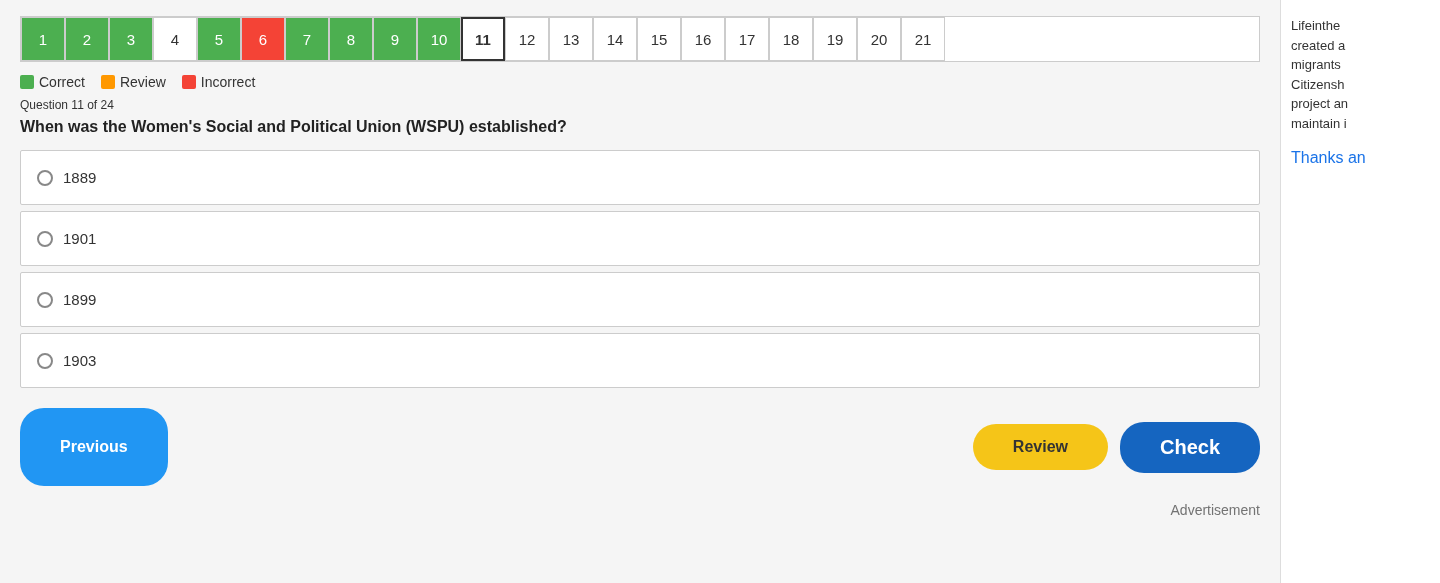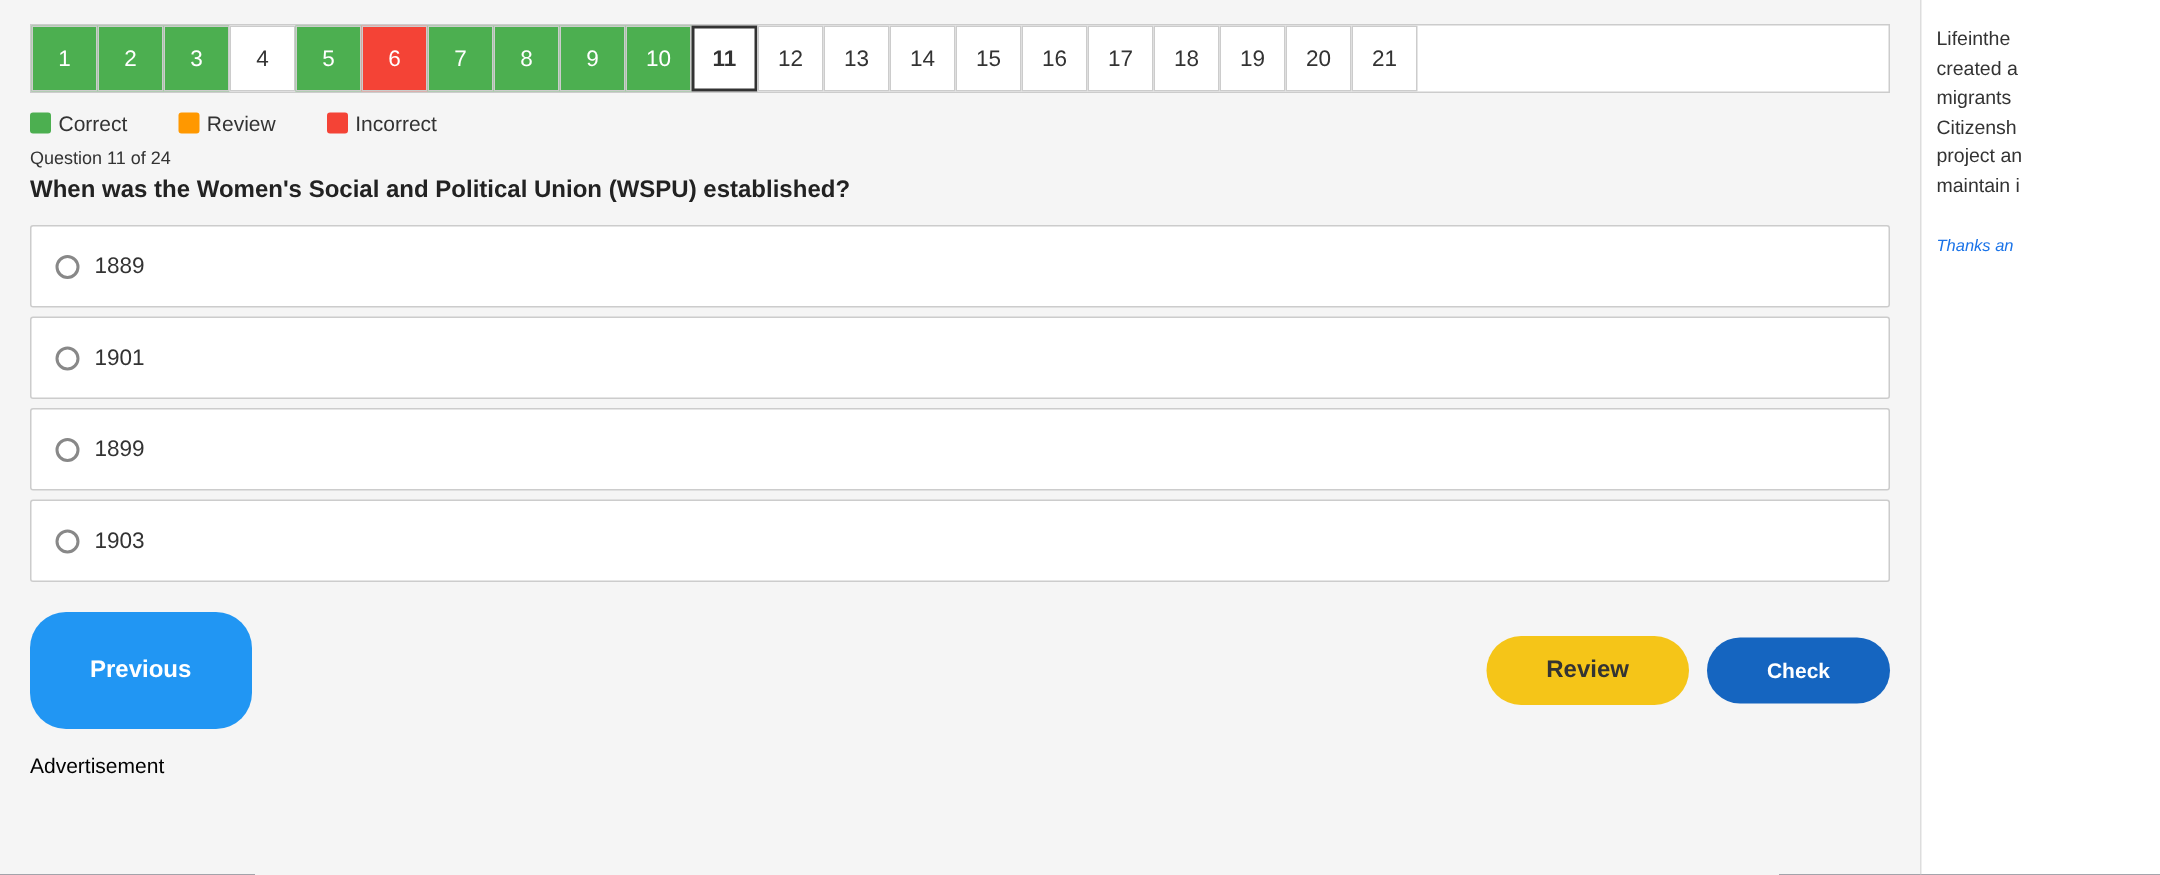--- a/index.html
+++ b/index.html
@@ -42,21 +42,21 @@
       color: #333;
     }
     .num-cell.correct { background: #4caf50; color: white; }
     .num-cell.incorrect { background: #f44336; color: white; }
     .num-cell.current { background: white; color: #333; border: 2px solid #333; font-weight: bold; }
     .num-cell.plain { background: white; color: #333; }
 
     .legend {
       display: flex;
       align-items: center;
-      gap: 34px;
+      gap: 16px;
       margin-bottom: 8px;
       font-size: 14px;
       color: #333;
     }
     .legend-item {
       display: flex;
       align-items: center;
       gap: 5px;
     }
     .legend-dot {
@@ -127,48 +127,47 @@
       font-weight: 600;
       cursor: pointer;
       margin-left: auto;
     }
     .btn-check {
       background: #1565c0;
       color: white;
       border: none;
       border-radius: 24px;
       padding: 14px 40px;
-      font-size: 14px;
+      font-size: 20px;
       font-weight: 600;
       cursor: pointer;
     }
 
     .advertisement-text {
-      text-align: left;
-      color: #000000;
+      text-align: right;
+      color: #737373;
       font-size: 14px;
       margin-top: 16px;
     }
 
     .sidebar {
       width: 160px;
       background: white;
       padding: 16px 10px;
       font-size: 13px;
       color: #333;
       line-height: 1.5;
       border-left: 1px solid #ddd;
       overflow: hidden;
     }
     .sidebar-title {
       color: #1a73e8;
-      font-size: 11px;
-      cursor: pointer;
-      margin-top: 23px;
-      font-style: italic;
+      font-size: 16px;
+      cursor: pointer;
+      margin-top: 13px;
     }
   </style>
 </head>
 <body>
 
 <div class="main-content">
 
   
   <div class="question-numbers-grid">
     <div class="numbers-row">

